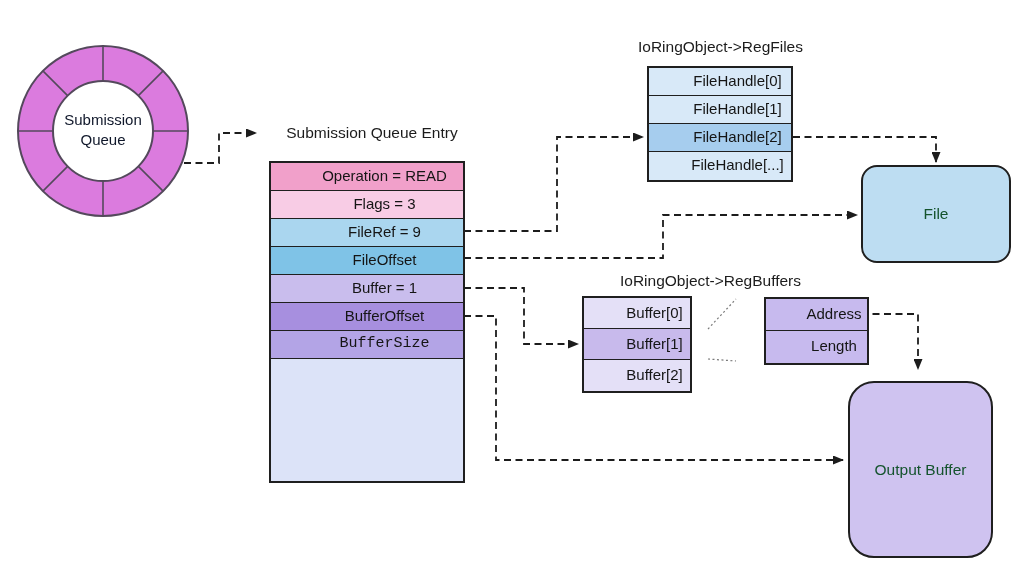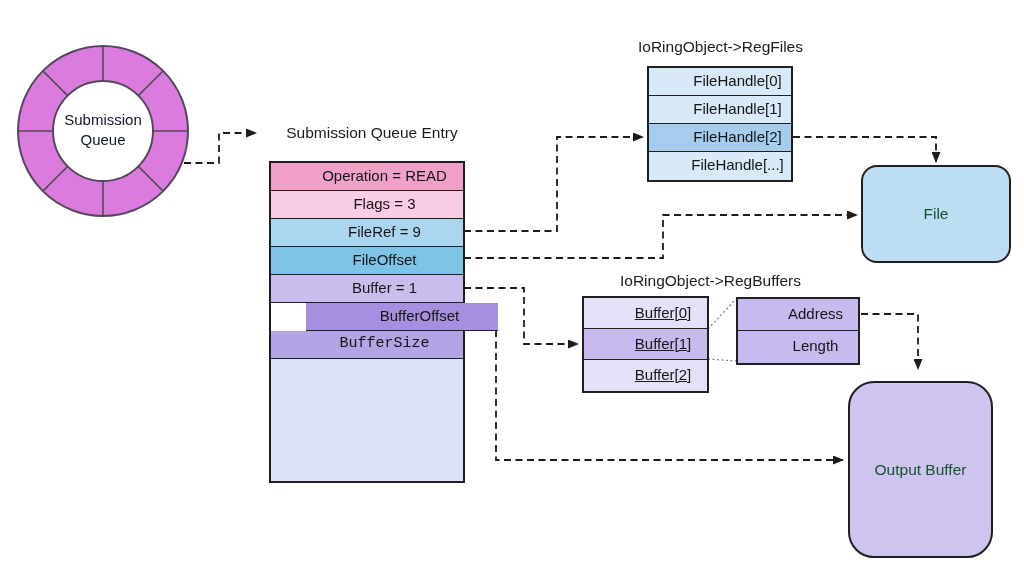--- a/index.html
+++ b/index.html
@@ -42,36 +42,36 @@
   .struct .row:last-child { border-bottom: none; }
 
   
   .sqe { left: 269px; top: 161px; width: 196px; }
   .sqe .row { height: 28px; line-height: 26px; }
   .r-operation    { background: #F1A0CA; }
   .r-flags        { background: #F8CCE5; }
   .r-fileref      { background: #AAD6EF; }
   .r-fileoffset   { background: #7FC3E7; }
   .r-buffer       { background: #C9BDED; }
-  .r-bufferoffset { background: #A78FDF; margin-left: 35px; }
+  .r-bufferoffset { background: #A78FDF; }
   .r-buffersize   { background: #B3A4E6; font-family: Liberation Mono, monospace; }
   .r-filler       { background: #DCE3F8; height: 122px !important; }
 
   
   .regfiles { left: 647px; top: 66px; width: 146px; }
   .regfiles .row { height: 28px; line-height: 26px; background: #D8E9F8; }
   .regfiles .row.hl { background: #A6CDEE; }
 
   
-  .regbuffers { left: 582px; top: 296px; width: 127px; text-decoration: underline; }
+  .regbuffers { left: 582px; top: 296px; width: 110px; }
   .regbuffers .row { height: 31px; line-height: 29px; background: #E4E0F7; }
   .regbuffers .row.hl { background: #C8BAEC; }
 
   
-  .bufdetail { left: 736px; top: 297px; width: 124px; }
+  .bufdetail { left: 764px; top: 297px; width: 105px; }
   .bufdetail .row { height: 32px; line-height: 30px; background: #C7BAEE; }
 
   
   .roundbox {
     position: absolute;
     border: 2px solid #1f1f1f;
     display: flex;
     align-items: center;
     justify-content: center;
     font-size: 15.5px;

